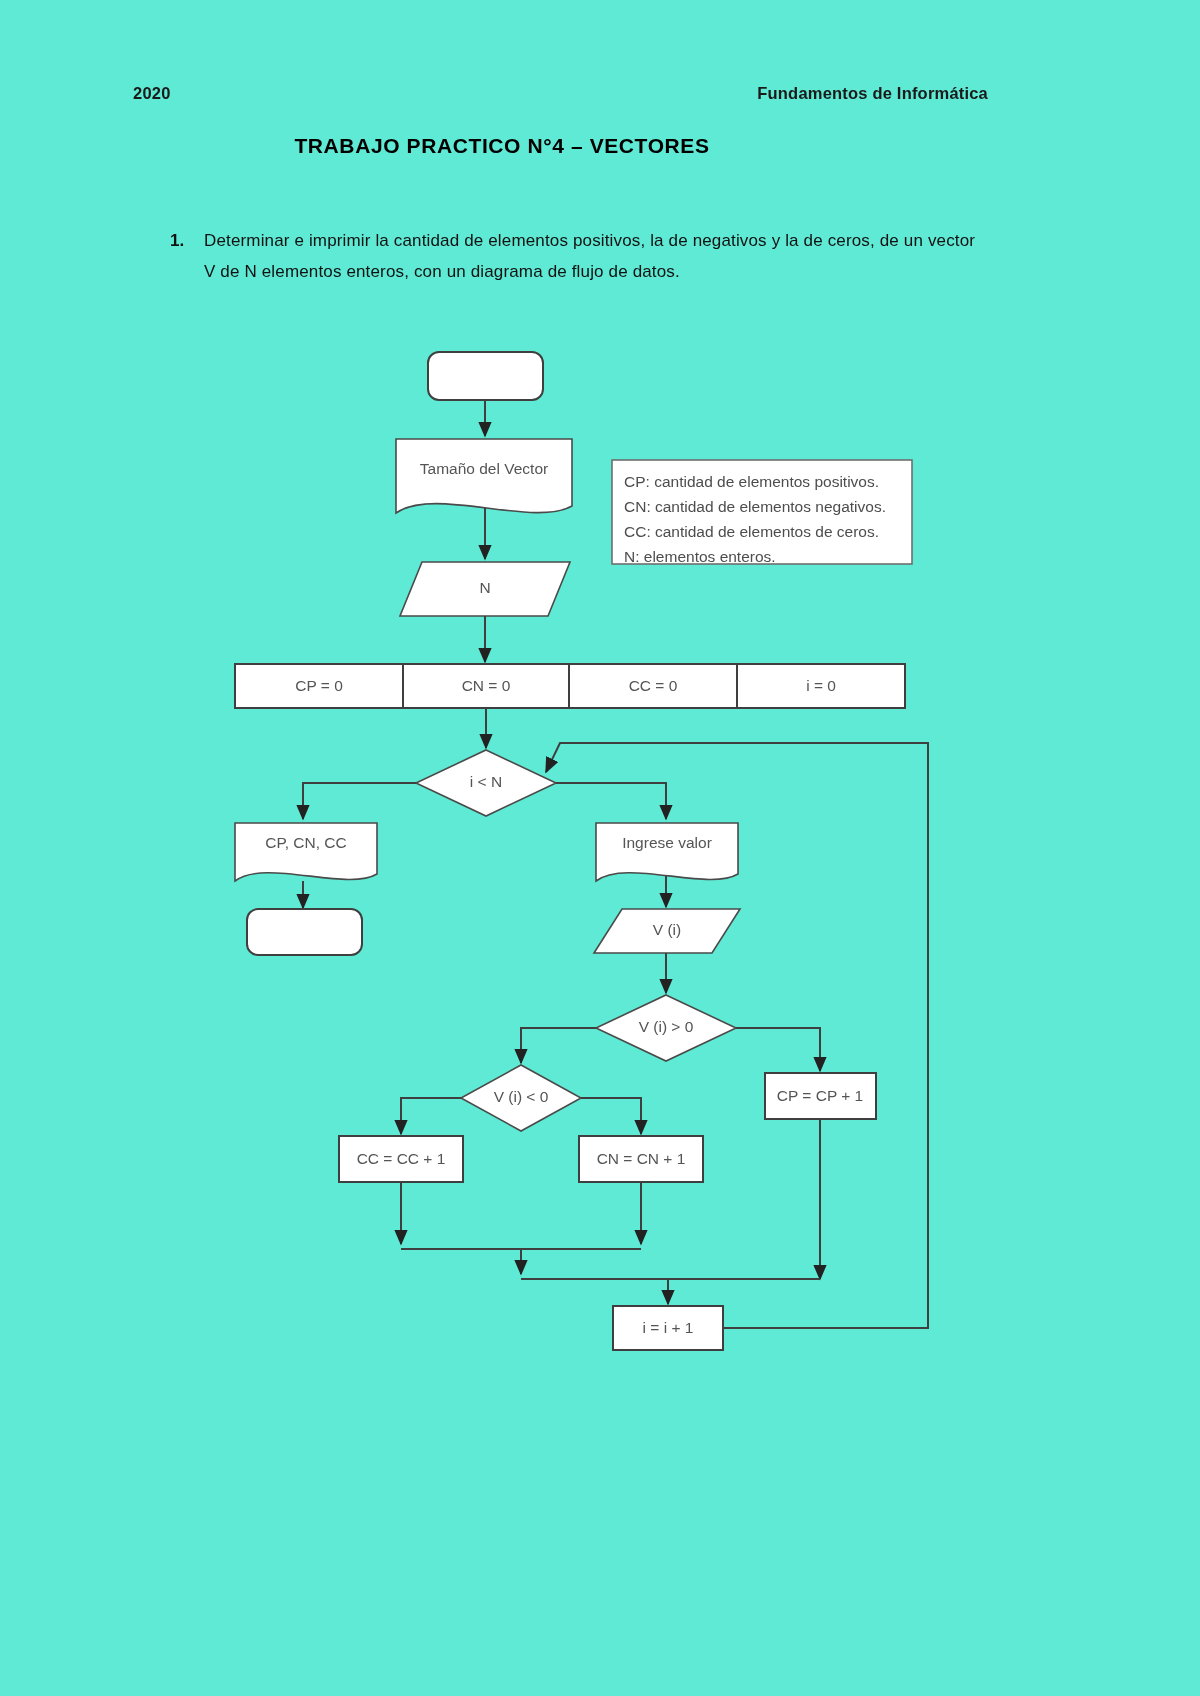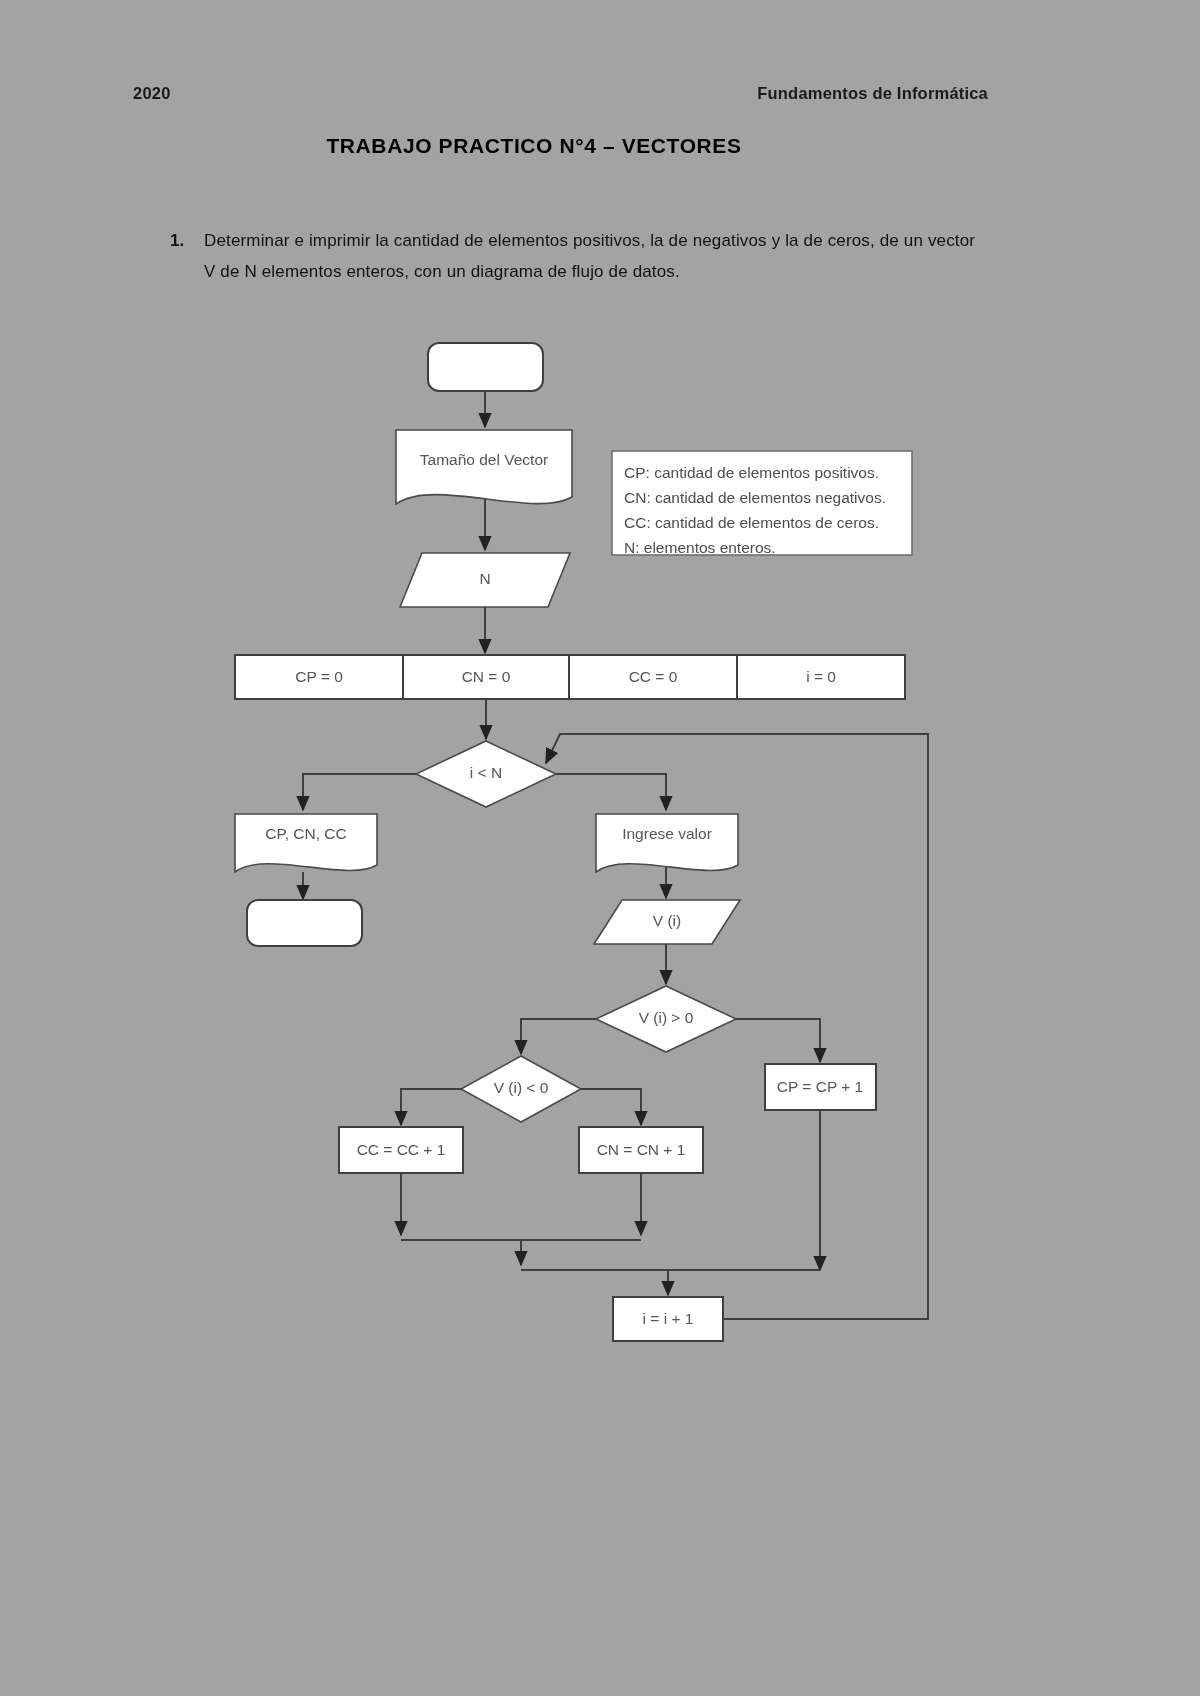--- a/index.html
+++ b/index.html
@@ -12,21 +12,21 @@
     height: 1696px;
     font-family: "Liberation Sans", sans-serif;
     color: #000000;
     position: relative;
     overflow: hidden;
   }
   .page {
     position: relative;
     width: 1200px;
     height: 1696px;
-    background: #a3a3a3;
+    background: #5eead4;
   }
   
   .header {
     position: absolute;
     top: 62px;
     left: 133px;
     width: 855px;
     display: flex;
     justify-content: space-between;
     align-items: baseline;
@@ -42,21 +42,20 @@
   .doc-title {
     position: absolute;
     top: 134px;
     left: 0;
     width: 1004px;
     text-align: center;
     font-size: 21px;
     font-weight: bold;
     letter-spacing: 0.6px;
     color: #000000;
-    margin-left: 32px;
   }
 
   
   .exercise {
     position: absolute;
     top: 225px;
     left: 170px;
     width: 810px;
     display: flex;
     align-items: flex-start;
@@ -68,21 +67,21 @@
   .exercise-number {
     font-weight: bold;
     width: 34px;
     flex: 0 0 34px;
   }
   .exercise-body { flex: 1 1 auto; }
 
   
   .flowchart {
     position: absolute;
-    top: 327px;
+    top: 336px;
     left: 0;
     width: 1200px;
     height: 1030px;
   }
   svg text {
     font-family: "Liberation Sans", sans-serif;
     fill: #555555;
   }
   .shape {
     fill: #ffffff;

